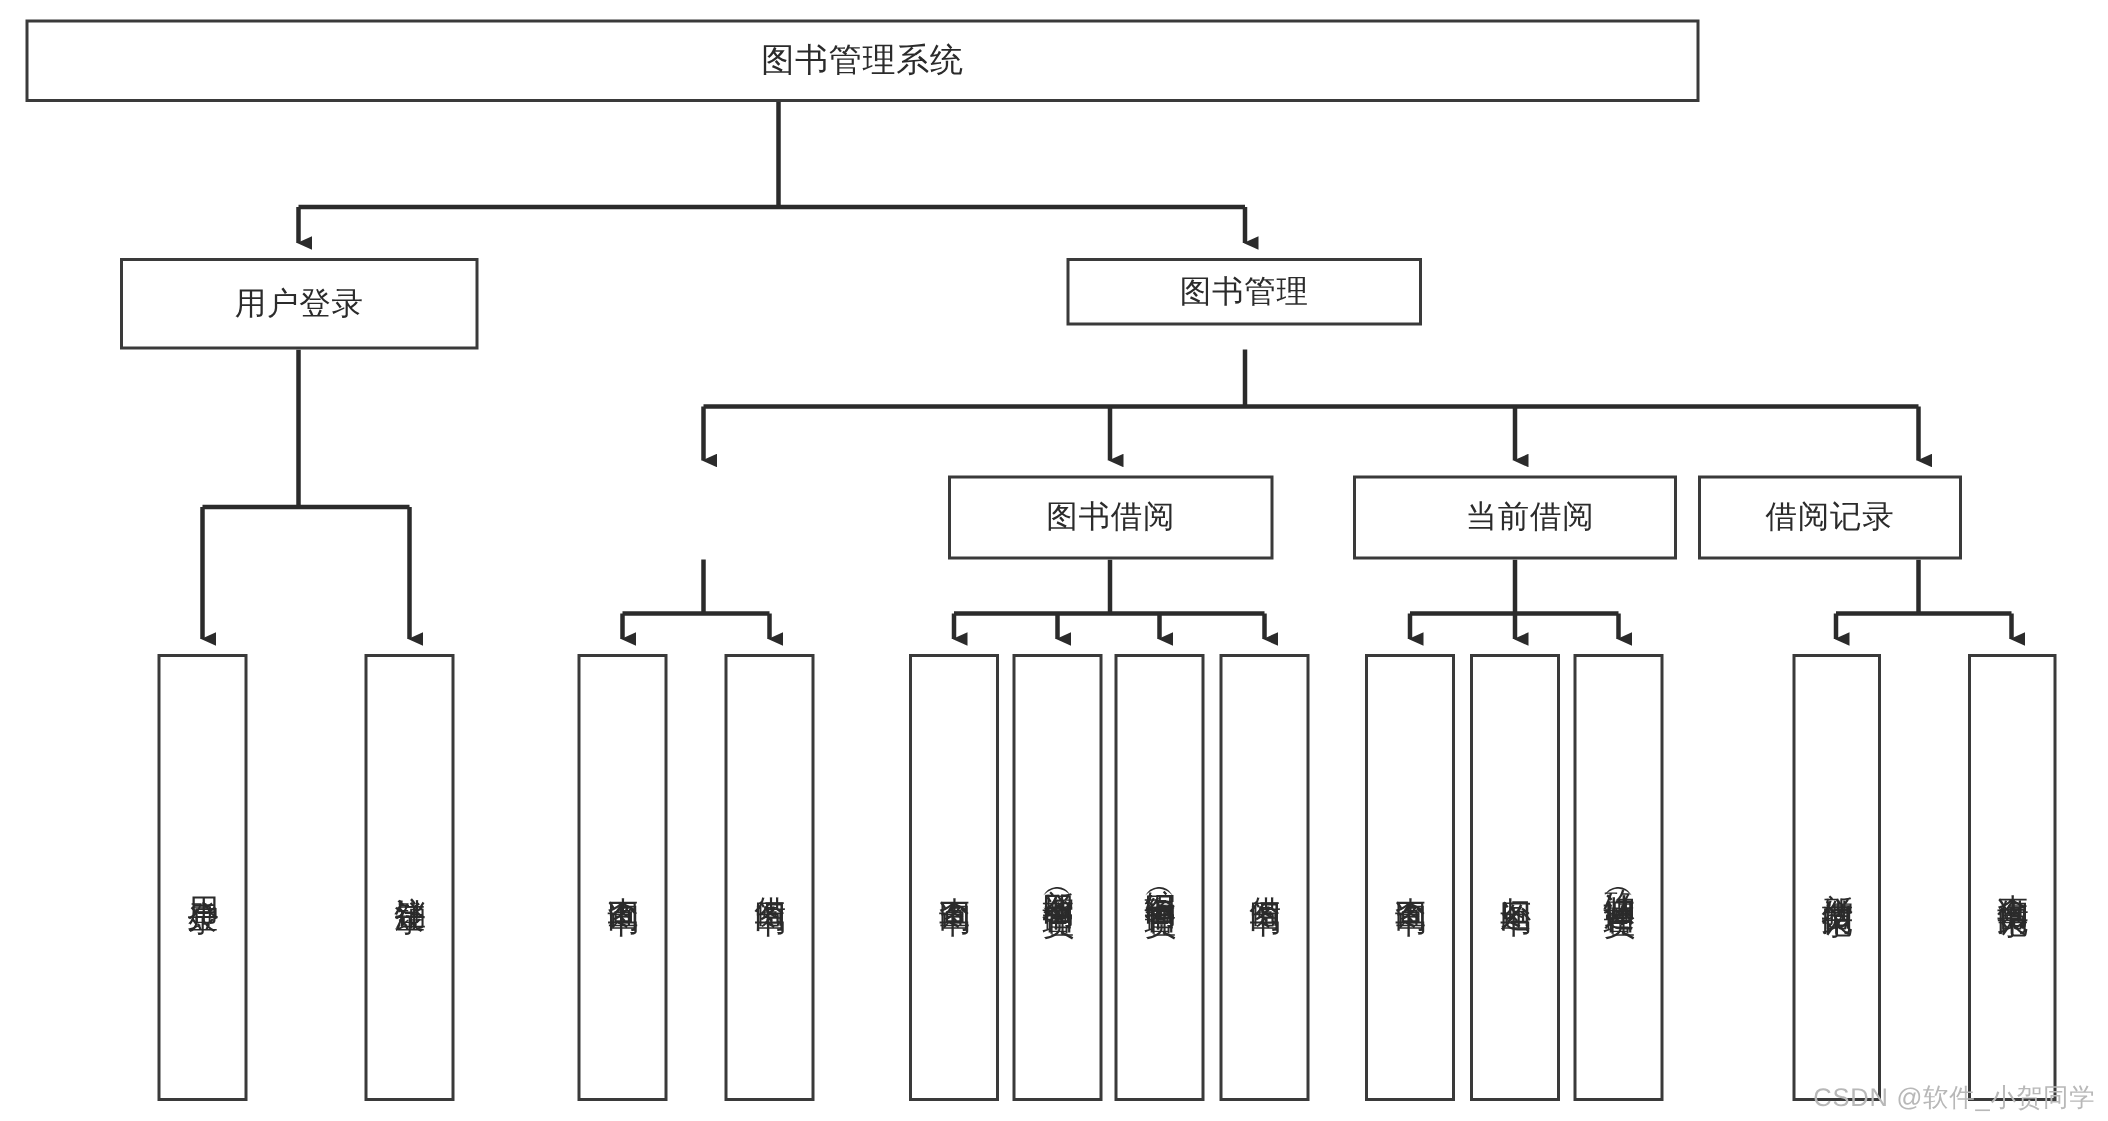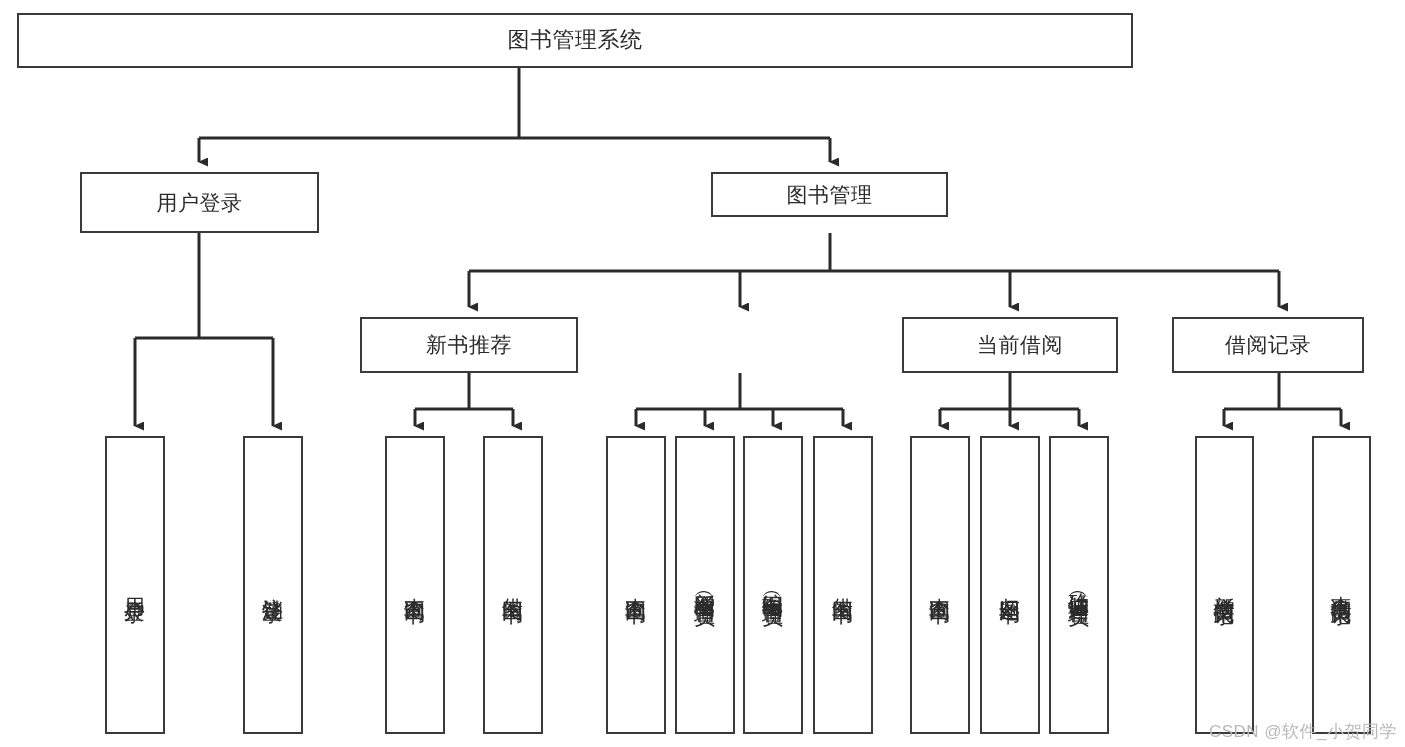--- a/index.html
+++ b/index.html
@@ -135,30 +135,30 @@
   </div>
 
   <div class="node horiz" style="left:80px; top:172px; width:239px; height:61px;">
     <span class="node-label">用户登录</span>
   </div>
 
   <div class="node horiz" style="left:711px; top:172px; width:237px; height:45px;">
     <span class="node-label">图书管理</span>
   </div>
 
-  <div class="node horiz" style="left:360px; top:317px; width:218px; height:56px;">
-    <span class="node-label">新书推荐</span>
-  </div>
-
+
+  <div class="node horiz" style="left:632px; top:317px; width:217px; height:56px;">
+    <span class="node-label">图书借阅</span>
+  </div>
 
   <div class="node horiz" style="left:902px; top:317px; width:216px; height:56px;padding-left:20px;">
     <span class="node-label">当前借阅</span>
   </div>
 
-  <div class="node horiz" style="left:1172px; top:317px; width:192px; height:56px;">
+  <div class="node horiz" style="left:1132px; top:317px; width:176px; height:56px;">
     <span class="node-label">借阅记录</span>
   </div>
 
   <div class="node leaf" style="left:105px; top:436px; width:60px; height:298px;">
     <span class="node-label">用户登录</span>
   </div>
 
   <div class="node leaf" style="left:243px; top:436px; width:60px; height:298px;">
     <span class="node-label">注销登录</span>
   </div>

